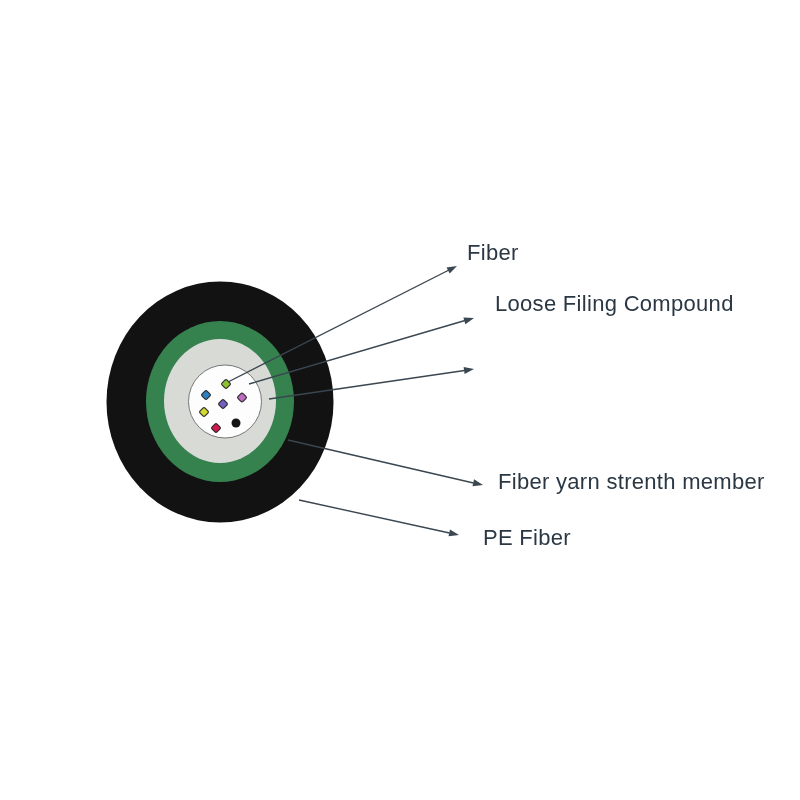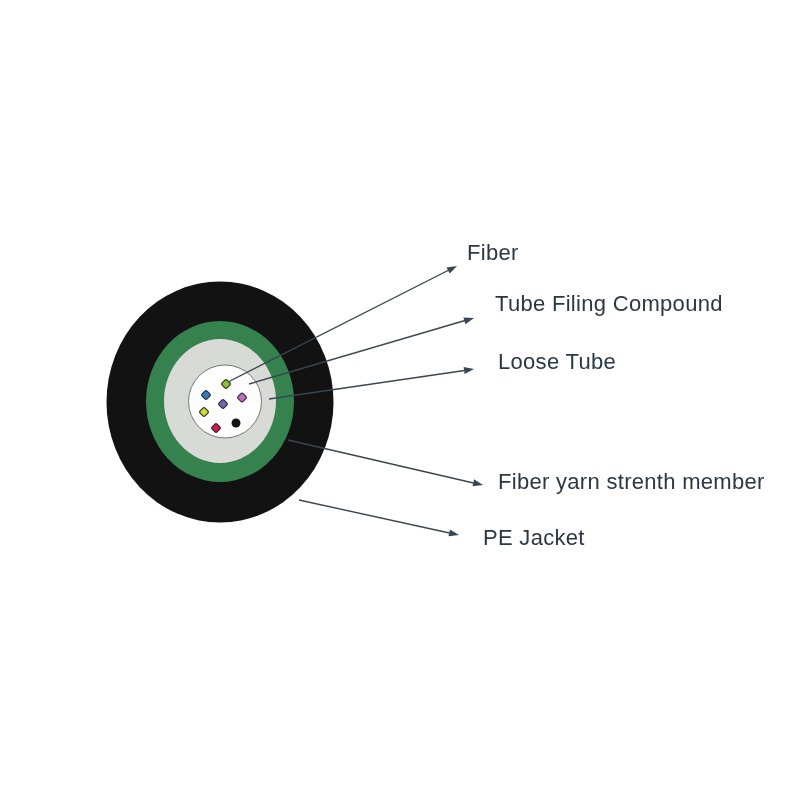--- a/index.html
+++ b/index.html
@@ -88,18 +88,17 @@
     <polygon class="arrowhead" points="438,369 428.6,373.9 427.6,367"></polygon>
 
     <line class="leader" x1="252" y1="440" x2="437.5" y2="483"></line>
     <polygon class="arrowhead" points="447,485 436.5,486.2 438,479.3"></polygon>
 
     <line class="leader" x1="263" y1="500" x2="413.5" y2="533"></line>
     <polygon class="arrowhead" points="423,535 412.5,536.3 414,529.4"></polygon>
   </svg>
 
   <div class="callout callout-fiber">Fiber</div>
-  <div class="callout callout-tube">Tube Filing Compound</div>
-  <div class="callout callout-loose">Loose Tube</div>
+  <div class="callout callout-tube">Loose Filing Compound</div>
   <div class="callout callout-aramid">Fiber yarn strenth member</div>
-  <div class="callout callout-pejacket">PE Jacket</div>
+  <div class="callout callout-pejacket">PE Fiber</div>
 
 </div>
 
 </body></html>

